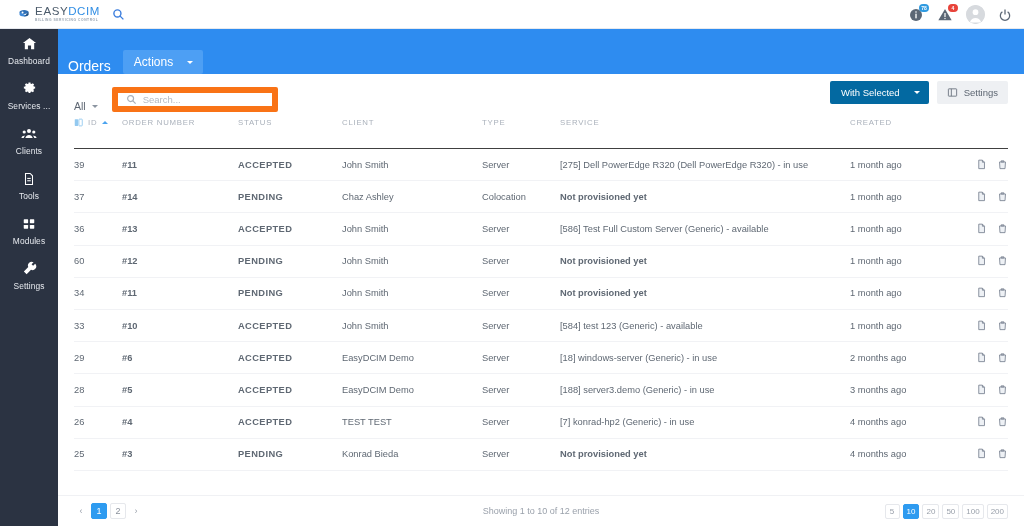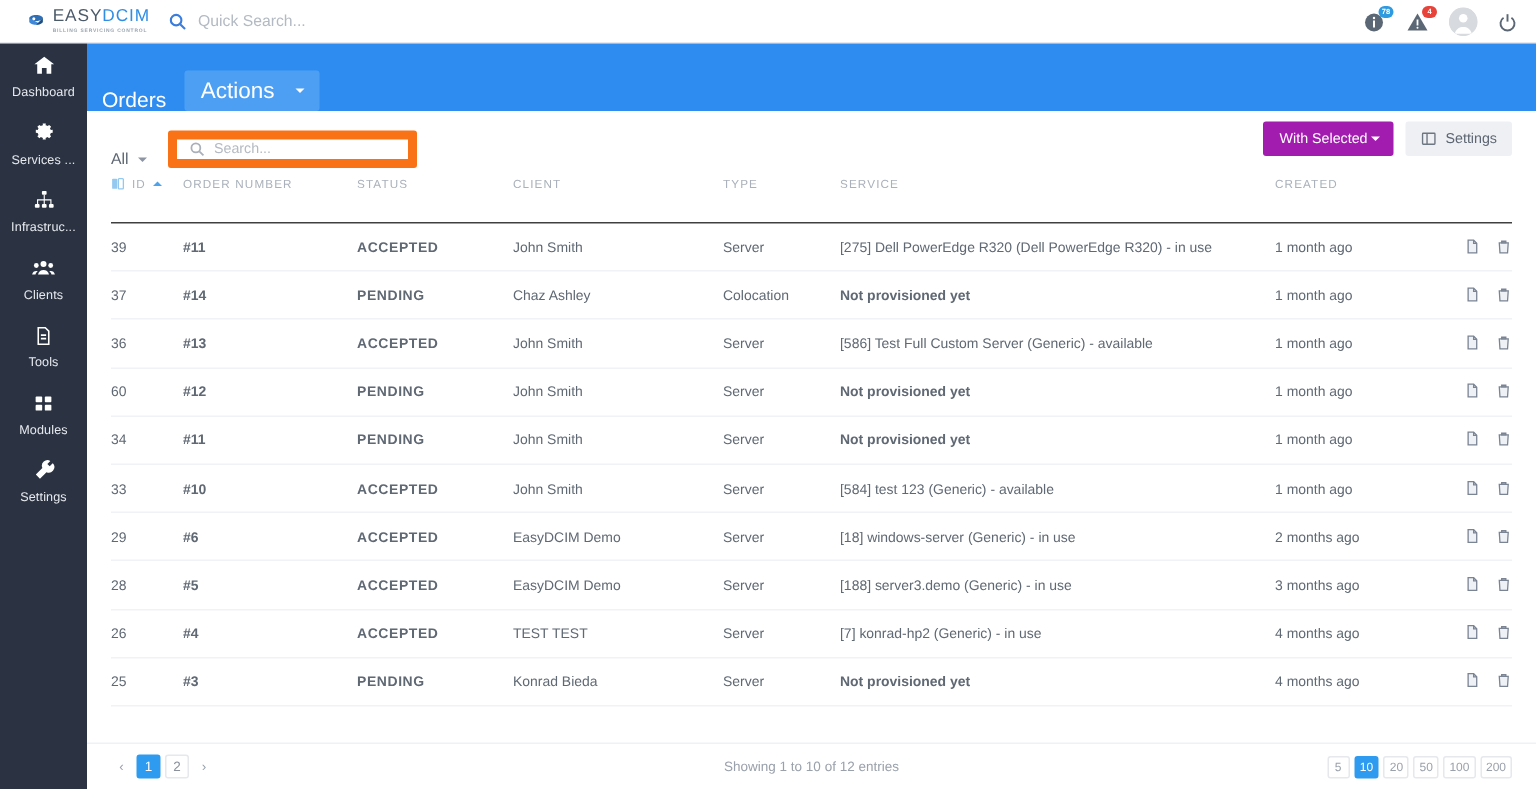--- a/index.html
+++ b/index.html
@@ -73,21 +73,21 @@
   }
 
   
   .page-header {
     position: absolute; top: 29px; left: 58px; width: 966px; height: 45px;
     background: #2e8cf0; display: flex; align-items: flex-end; padding-left: 10px;
   }
   .page-title { font-size: 14px; color: #ffffff; font-weight: 400; }
   .actions-btn {
     margin-left: 12px; background: #4d9ff4; color: #ffffff;
-    font-size: 15px; padding: 5px 10px 5px 11px; border-radius: 2px;
+    font-size: 12px; padding: 5px 10px 5px 11px; border-radius: 2px;
     display: flex; align-items: center; gap: 14px; cursor: pointer;
   }
   .caret-dn {
     width: 0; height: 0; border-left: 3.2px solid transparent;
     border-right: 3.2px solid transparent; border-top: 3.8px solid #ffffff;
   }
 
   
   .panel {
     position: absolute; top: 74px; left: 58px; width: 966px; height: 452px;
@@ -113,23 +113,23 @@
   .search-box input {
     border: none; outline: none; font-size: 9.5px; color: #8d95a0; width: 120px;
     font-family: "Liberation Sans", sans-serif; background: transparent;
   }
   .search-box input::placeholder { color: #b4bac3; }
 
   .toolbar-right {
     position: absolute; right: 16px; top: 7px; display: flex; align-items: center; gap: 8px;
   }
   .with-selected {
-    background: #a21caf; color: #ffffff; font-size: 9.5px;
+    background: #0369a1; color: #ffffff; font-size: 9.5px;
     padding: 6px 9px 6px 11px; border-radius: 2px; cursor: pointer;
-    display: flex; align-items: center; gap: 2px;
+    display: flex; align-items: center; gap: 14px;
   }
   .settings-btn {
     background: #eef0f3; color: #5d6672; font-size: 9.5px;
     padding: 6px 10px; border-radius: 2px; cursor: pointer;
     display: flex; align-items: center; gap: 6px;
   }
   .cols-ico { width: 11px; height: 11px; color: #6e7682; }
 
   
   table.dt { width: 934px; margin: 0 16px; border-collapse: collapse; table-layout: fixed; }
@@ -206,21 +206,20 @@
         <div class="logo-title"><span>EASY</span><span class="blue">DCIM</span></div>
         <div class="logo-sub">BILLING  SERVICING  CONTROL</div>
       </div>
     </div>
 
     <div class="quick-search">
       <svg class="qs-icon" viewBox="0 0 24 24" fill="none" stroke="#3b7ddd" stroke-width="2.6">
         <circle cx="10" cy="10" r="6.5"></circle>
           <line x1="15" y1="15" x2="21" y2="21"></line>
       </svg>
-      <input class="qs-input" value="" placeholder="Quick Search..." style="">
     </div>
 
     <div class="topbar-right">
       <div class="tb-ico">
         <svg viewBox="0 0 24 24">
           <circle cx="12" cy="12" r="9" fill="#5c6775"></circle>
           <rect x="11" y="10" width="2" height="7" fill="#fff"></rect>
             <circle cx="12" cy="7.5" r="1.2" fill="#fff"></circle>
         </svg>
         <span class="tb-badge blue">78</span>
@@ -258,32 +257,20 @@
       </span>
       <span class="si-lbl">Dashboard</span>
     </div>
     <div class="side-item">
       <span class="si-ico">
         <svg viewBox="0 0 24 24" width="15" height="15" fill="#ffffff">
             <path d="M12 8.5a3.5 3.5 0 1 0 0 7 3.5 3.5 0 0 0 0-7zm9-1.2l-2 .3a7.4 7.4 0 0 0-.9-2.2l1.3-1.6-2.2-2.2-1.6 1.3a7.4 7.4 0 0 0-2.2-.9l.3-2H10.3l.3 2c-.8.2-1.5.5-2.2.9L6.8 1.6 4.6 3.8l1.3 1.6c-.4.7-.7 1.4-.9 2.2l-2-.3v3.4l2 .3c.2.8.5 1.5.9 2.2L4.6 14.8l2.2 2.2 1.6-1.3c.7.4 1.4.7 2.2.9l-.3 2h3.4l-.3-2c.8-.2 1.5-.5 2.2-.9l1.6 1.3 2.2-2.2-1.3-1.6c.4-.7.7-1.4.9-2.2l2-.3z" transform="translate(0 2.2) scale(1 .92)"></path>
           </svg>
       </span>
       <span class="si-lbl">Services ...</span>
-    </div>
-    <div class="side-item">
-      <span class="si-ico">
-        <svg viewBox="0 0 24 24" width="15" height="15" fill="#ffffff">
-          <rect x="9.5" y="2" width="5" height="4" rx="1"></rect>
-          <rect x="2" y="16" width="5" height="4" rx="1"></rect>
-          <rect x="9.5" y="16" width="5" height="4" rx="1"></rect>
-          <rect x="17" y="16" width="5" height="4" rx="1"></rect>
-          <path d="M11.4 6h1.2v5h-1.2zM4.3 11h15.4v1.3H4.3zM4.3 11.8h1.2V16H4.3zM11.4 11.8h1.2V16h-1.2zM18.5 11.8h1.2V16h-1.2z"></path>
-        </svg>
-      </span>
-      <span class="si-lbl">Infrastruc...</span>
     </div>
     <div class="side-item">
       <span class="si-ico">
         <svg viewBox="0 0 24 24" width="16" height="16" fill="#ffffff">
           <circle cx="12" cy="7.5" r="3"></circle>
             <path d="M6.5 18c.8-3 2.9-4.4 5.5-4.4S16.7 15 17.5 18z"></path>
           <circle cx="4.8" cy="9" r="2.4"></circle>
             <path d="M.6 18c.6-2.3 2.1-3.4 4.2-3.4 .5 0 1 .06 1.4.18C5 15.6 4.3 16.7 4 18z"></path>
           <circle cx="19.2" cy="9" r="2.4"></circle>
             <path d="M23.4 18c-.6-2.3-2.1-3.4-4.2-3.4-.5 0-1 .06-1.4.18 1.2 .82 1.9 1.92 2.2 3.22z"></path>

